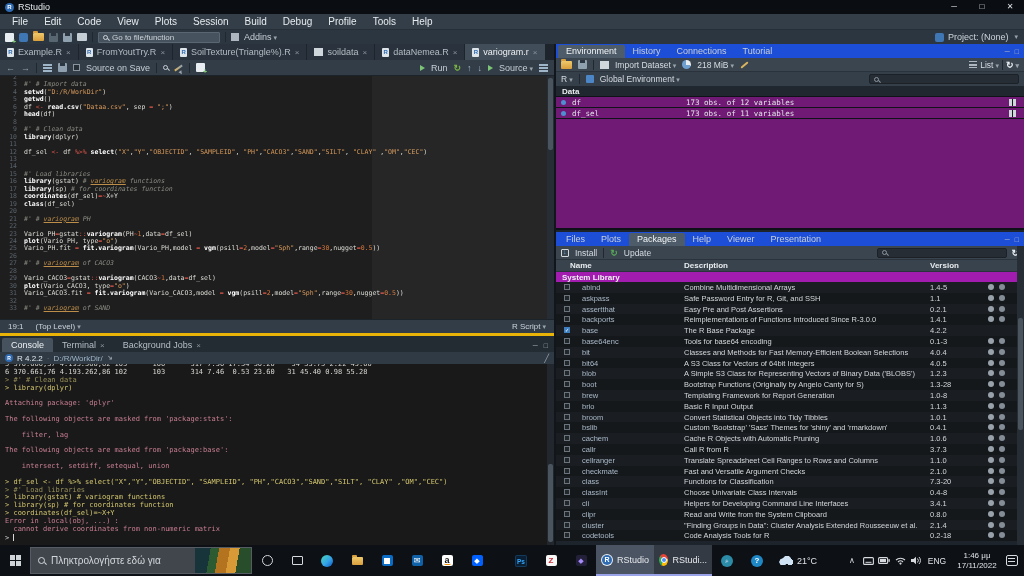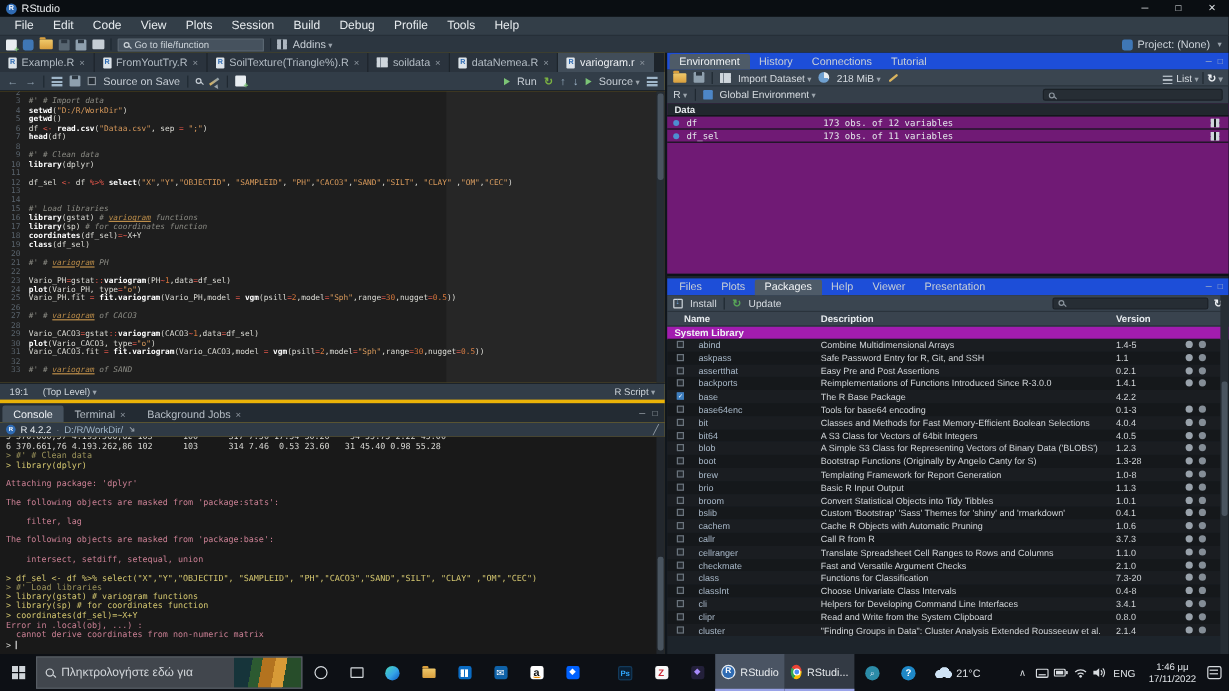--- a/index.html
+++ b/index.html
@@ -387,21 +387,21 @@
         </div>
       <div class="ptoolbar">
         <span class="folder"></span>
         <span class="disk"></span>
         <span class="sep"></span>
         <span class="data-table"></span>
         <span class="dd">Import Dataset</span>
         <span class="pie"></span>
         <span class="dd">218 MiB</span>
         <span class="broom"></span>
-        <span style="margin-left:auto;display:flex;align-items:flex-end;gap:3px">
+        <span style="margin-left:auto;display:flex;align-items:center;gap:3px">
           <span class="list-ic"></span>
           <span class="dd">List</span>
           <span class="sep"></span>
           <span class="refresh dd">↻</span>
         </span>
       </div>
       <div class="env-row2">
         <span class="dd">R</span>
         <span class="sep"></span>
         <span class="cube"></span>
@@ -634,20 +634,28 @@
             <span class="p-desc">Read and Write from the System Clipboard</span>
             <span class="p-ver">0.8.0</span>
             <span class="p-c1"></span>
             <span class="p-c2"></span>
           </div>
           <div class="prow">
             <span class="p-cb"></span>
             <span class="p-name">cluster</span>
             <span class="p-desc">"Finding Groups in Data": Cluster Analysis Extended Rousseeuw et al.</span>
             <span class="p-ver">2.1.4</span>
+            <span class="p-c1"></span>
+            <span class="p-c2"></span>
+          </div>
+          <div class="prow">
+            <span class="p-cb"></span>
+            <span class="p-name">codetools</span>
+            <span class="p-desc">Code Analysis Tools for R</span>
+            <span class="p-ver">0.2-18</span>
             <span class="p-c1"></span>
             <span class="p-c2"></span>
           </div>
         </div>
       <div class="pkg-sb">
           <span class="thumb"></span>
         </div>
     </div>
   </div>
 

